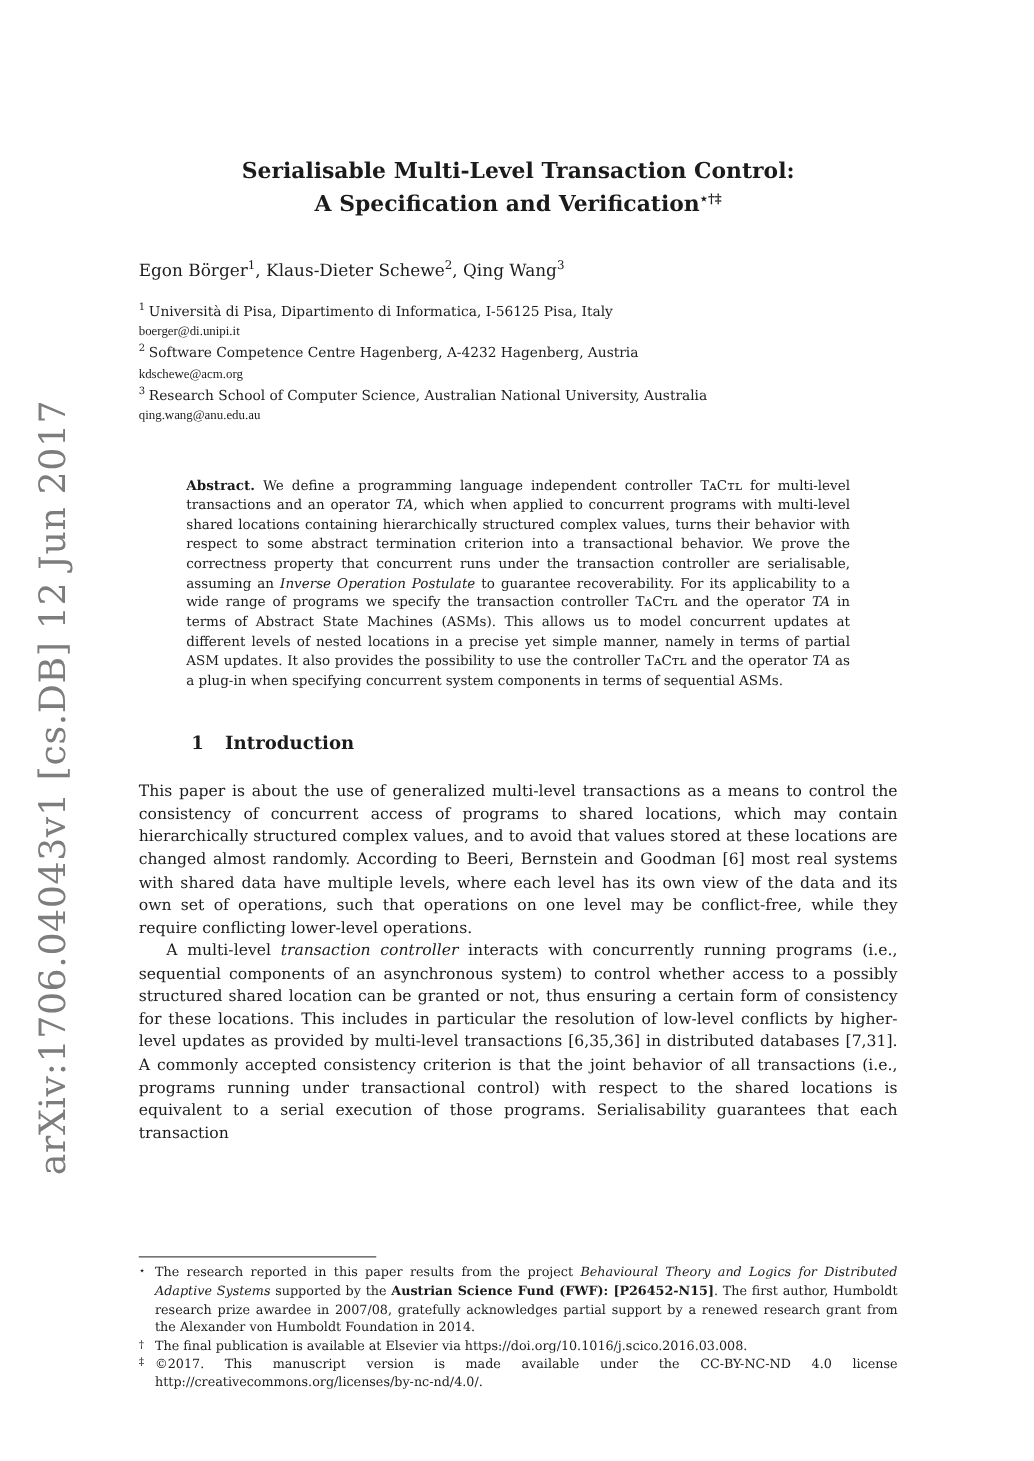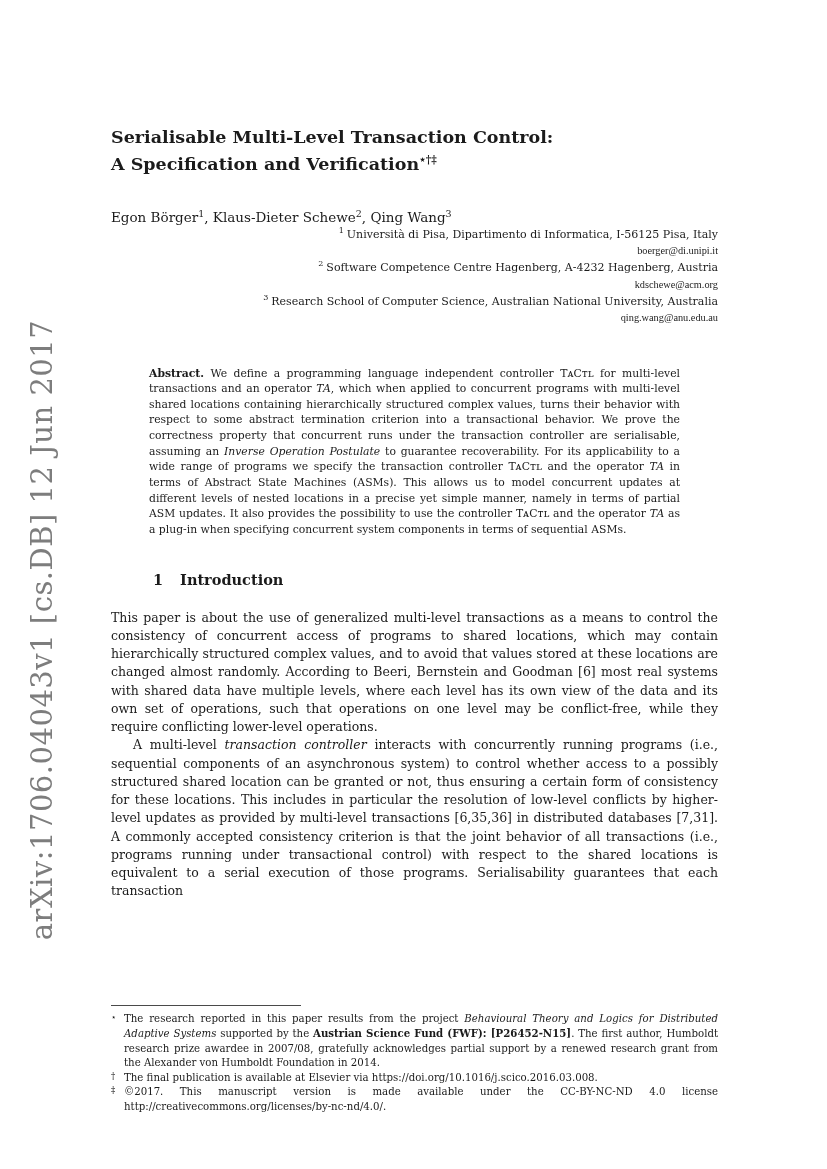--- a/index.html
+++ b/index.html
@@ -27,34 +27,36 @@
   .content {
     position:absolute;
     left:111px; top:124px;
     width:607px;
     min-height:990px;
     display:flex;
     flex-direction:column;
   }
 
   .title {
+    text-align:center;
     font-weight:bold;
     font-size:17.5px;
     line-height:1.55;
   }
   .title sup { font-size:10.5px; }
 
   .authors {
     margin-top:29px;
     font-size:13.5px;
   }
   .authors sup { font-size:9.5px; }
 
   .affiliations {
-    text-align:right;
+    margin-top:15px;
+    text-align:left;
     font-size:11px;
     line-height:1.5;
   }
   .aff-line sup { font-size:8px; margin-right:3px; }
   .email {
     font-family:Liberation Serif, serif;
     font-size:10.3px;
   }
 
   .abstract {

